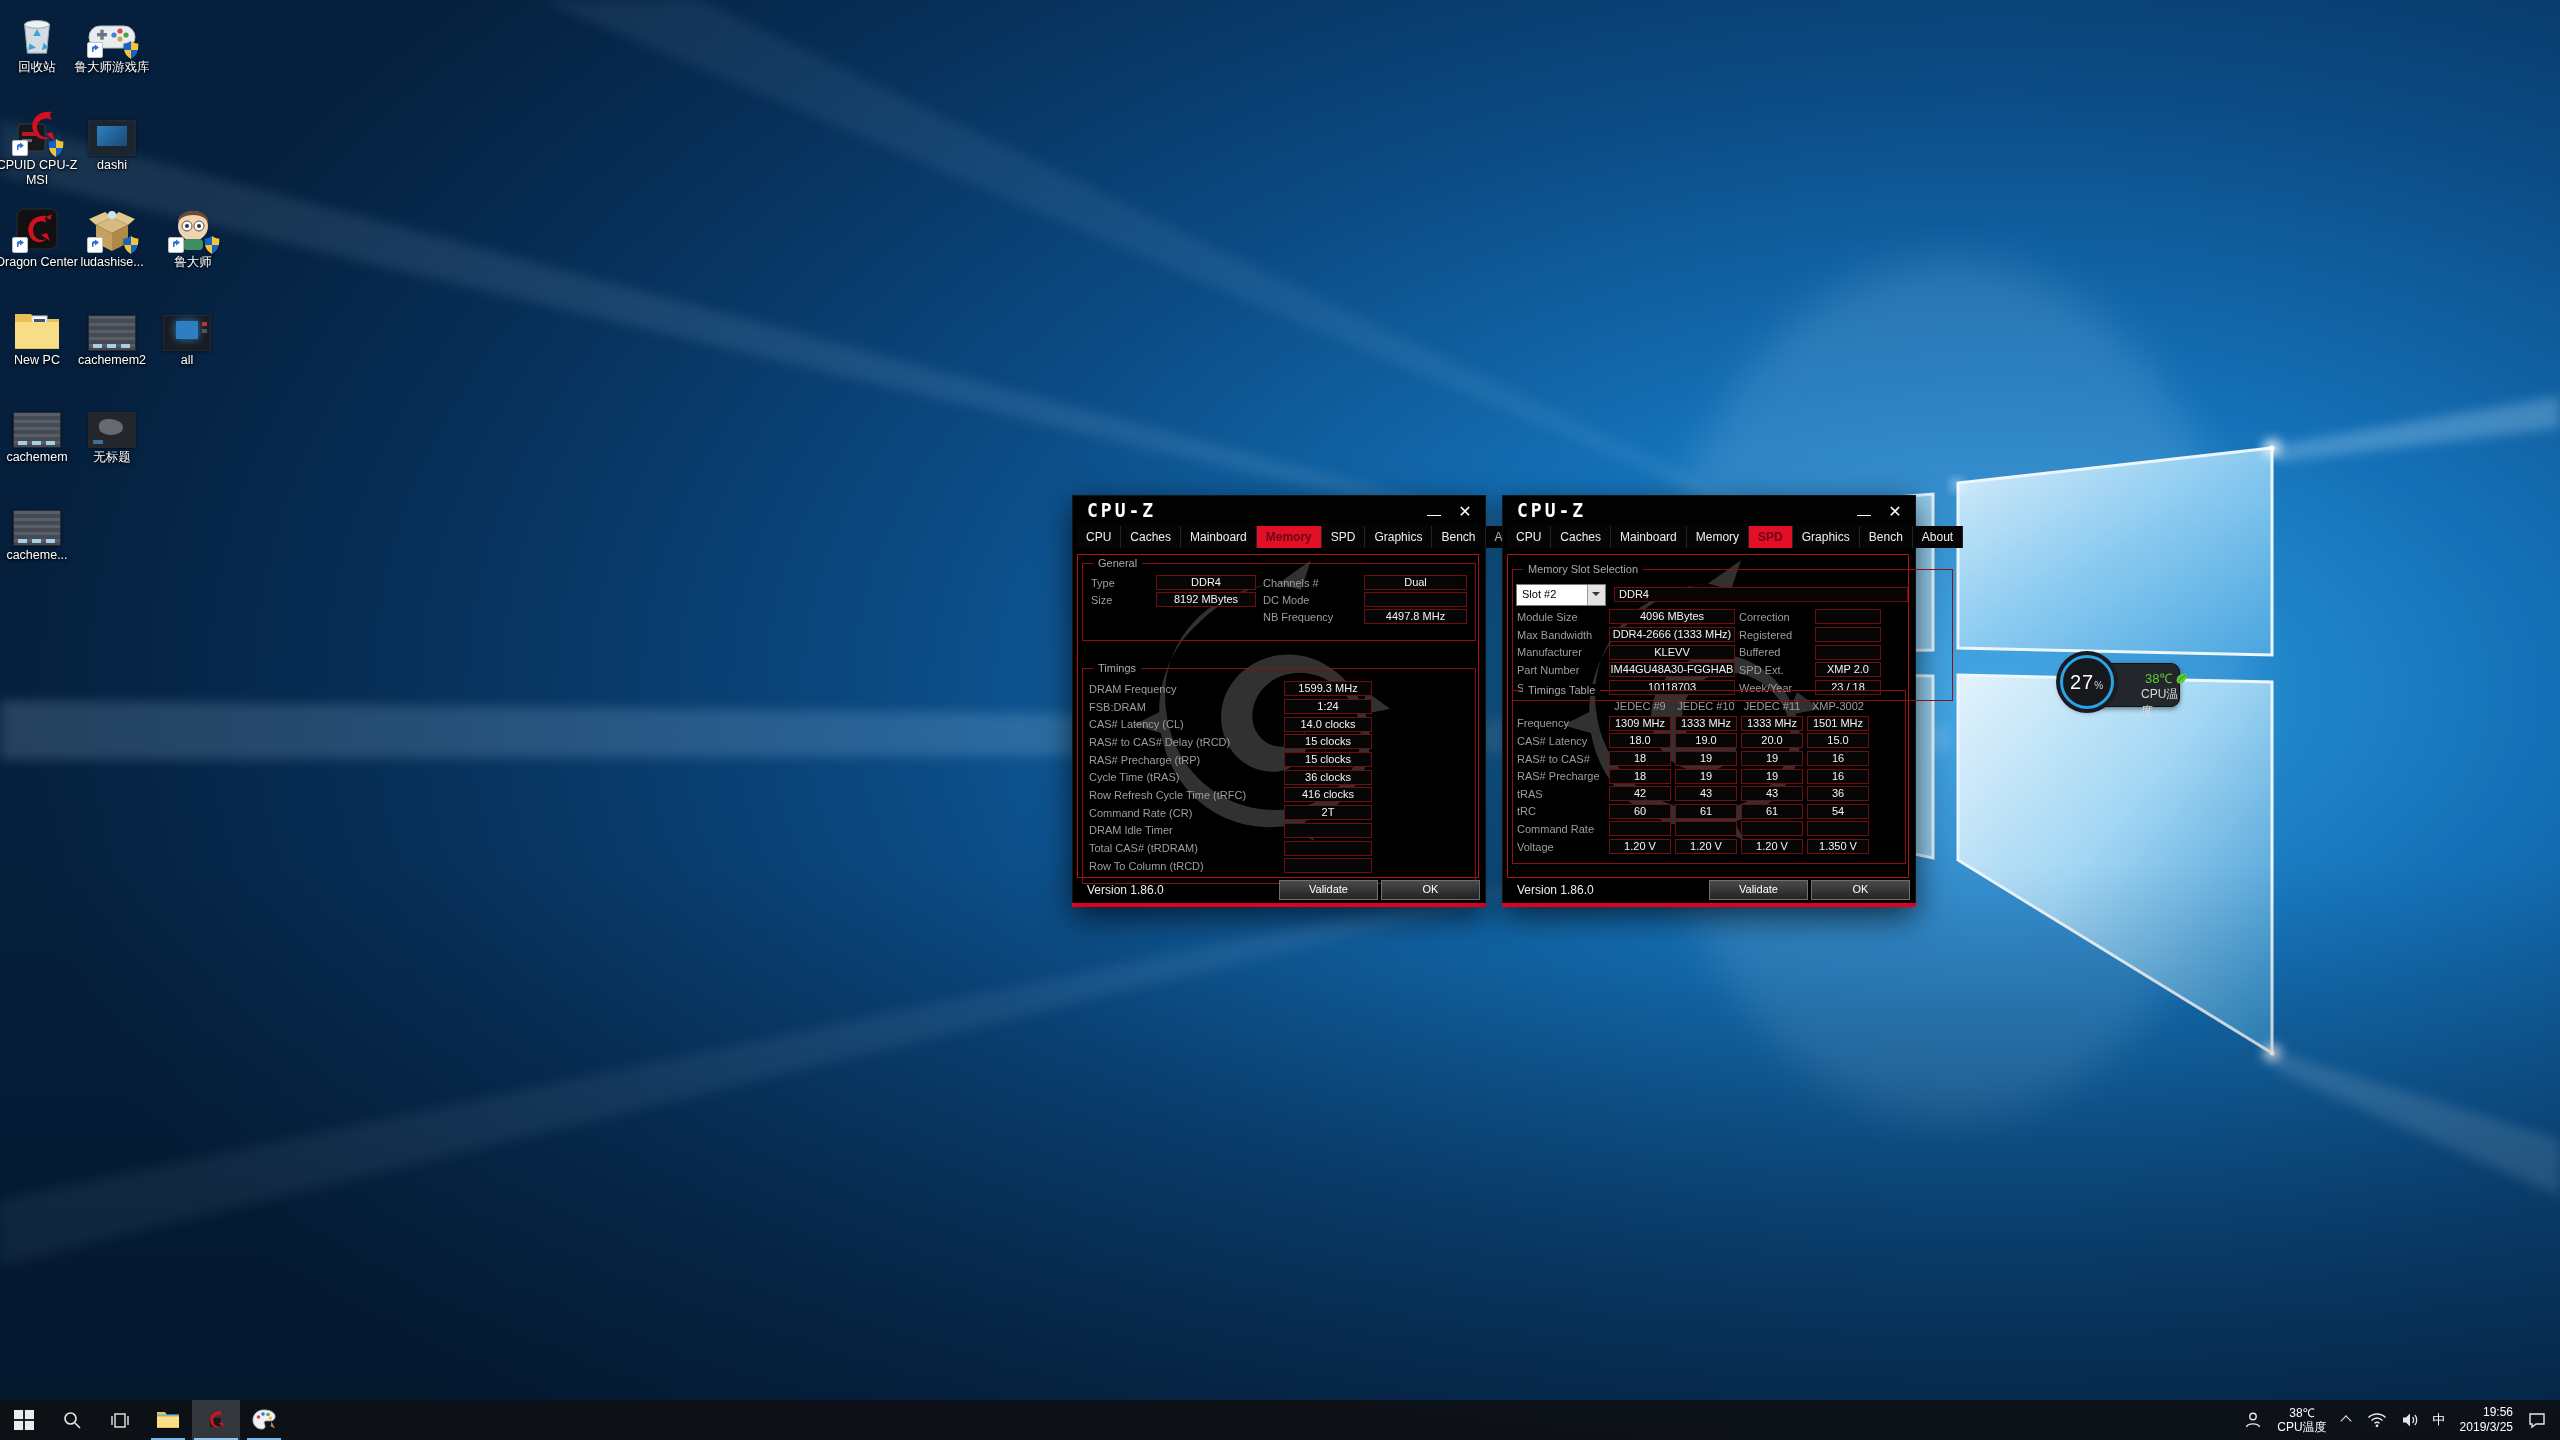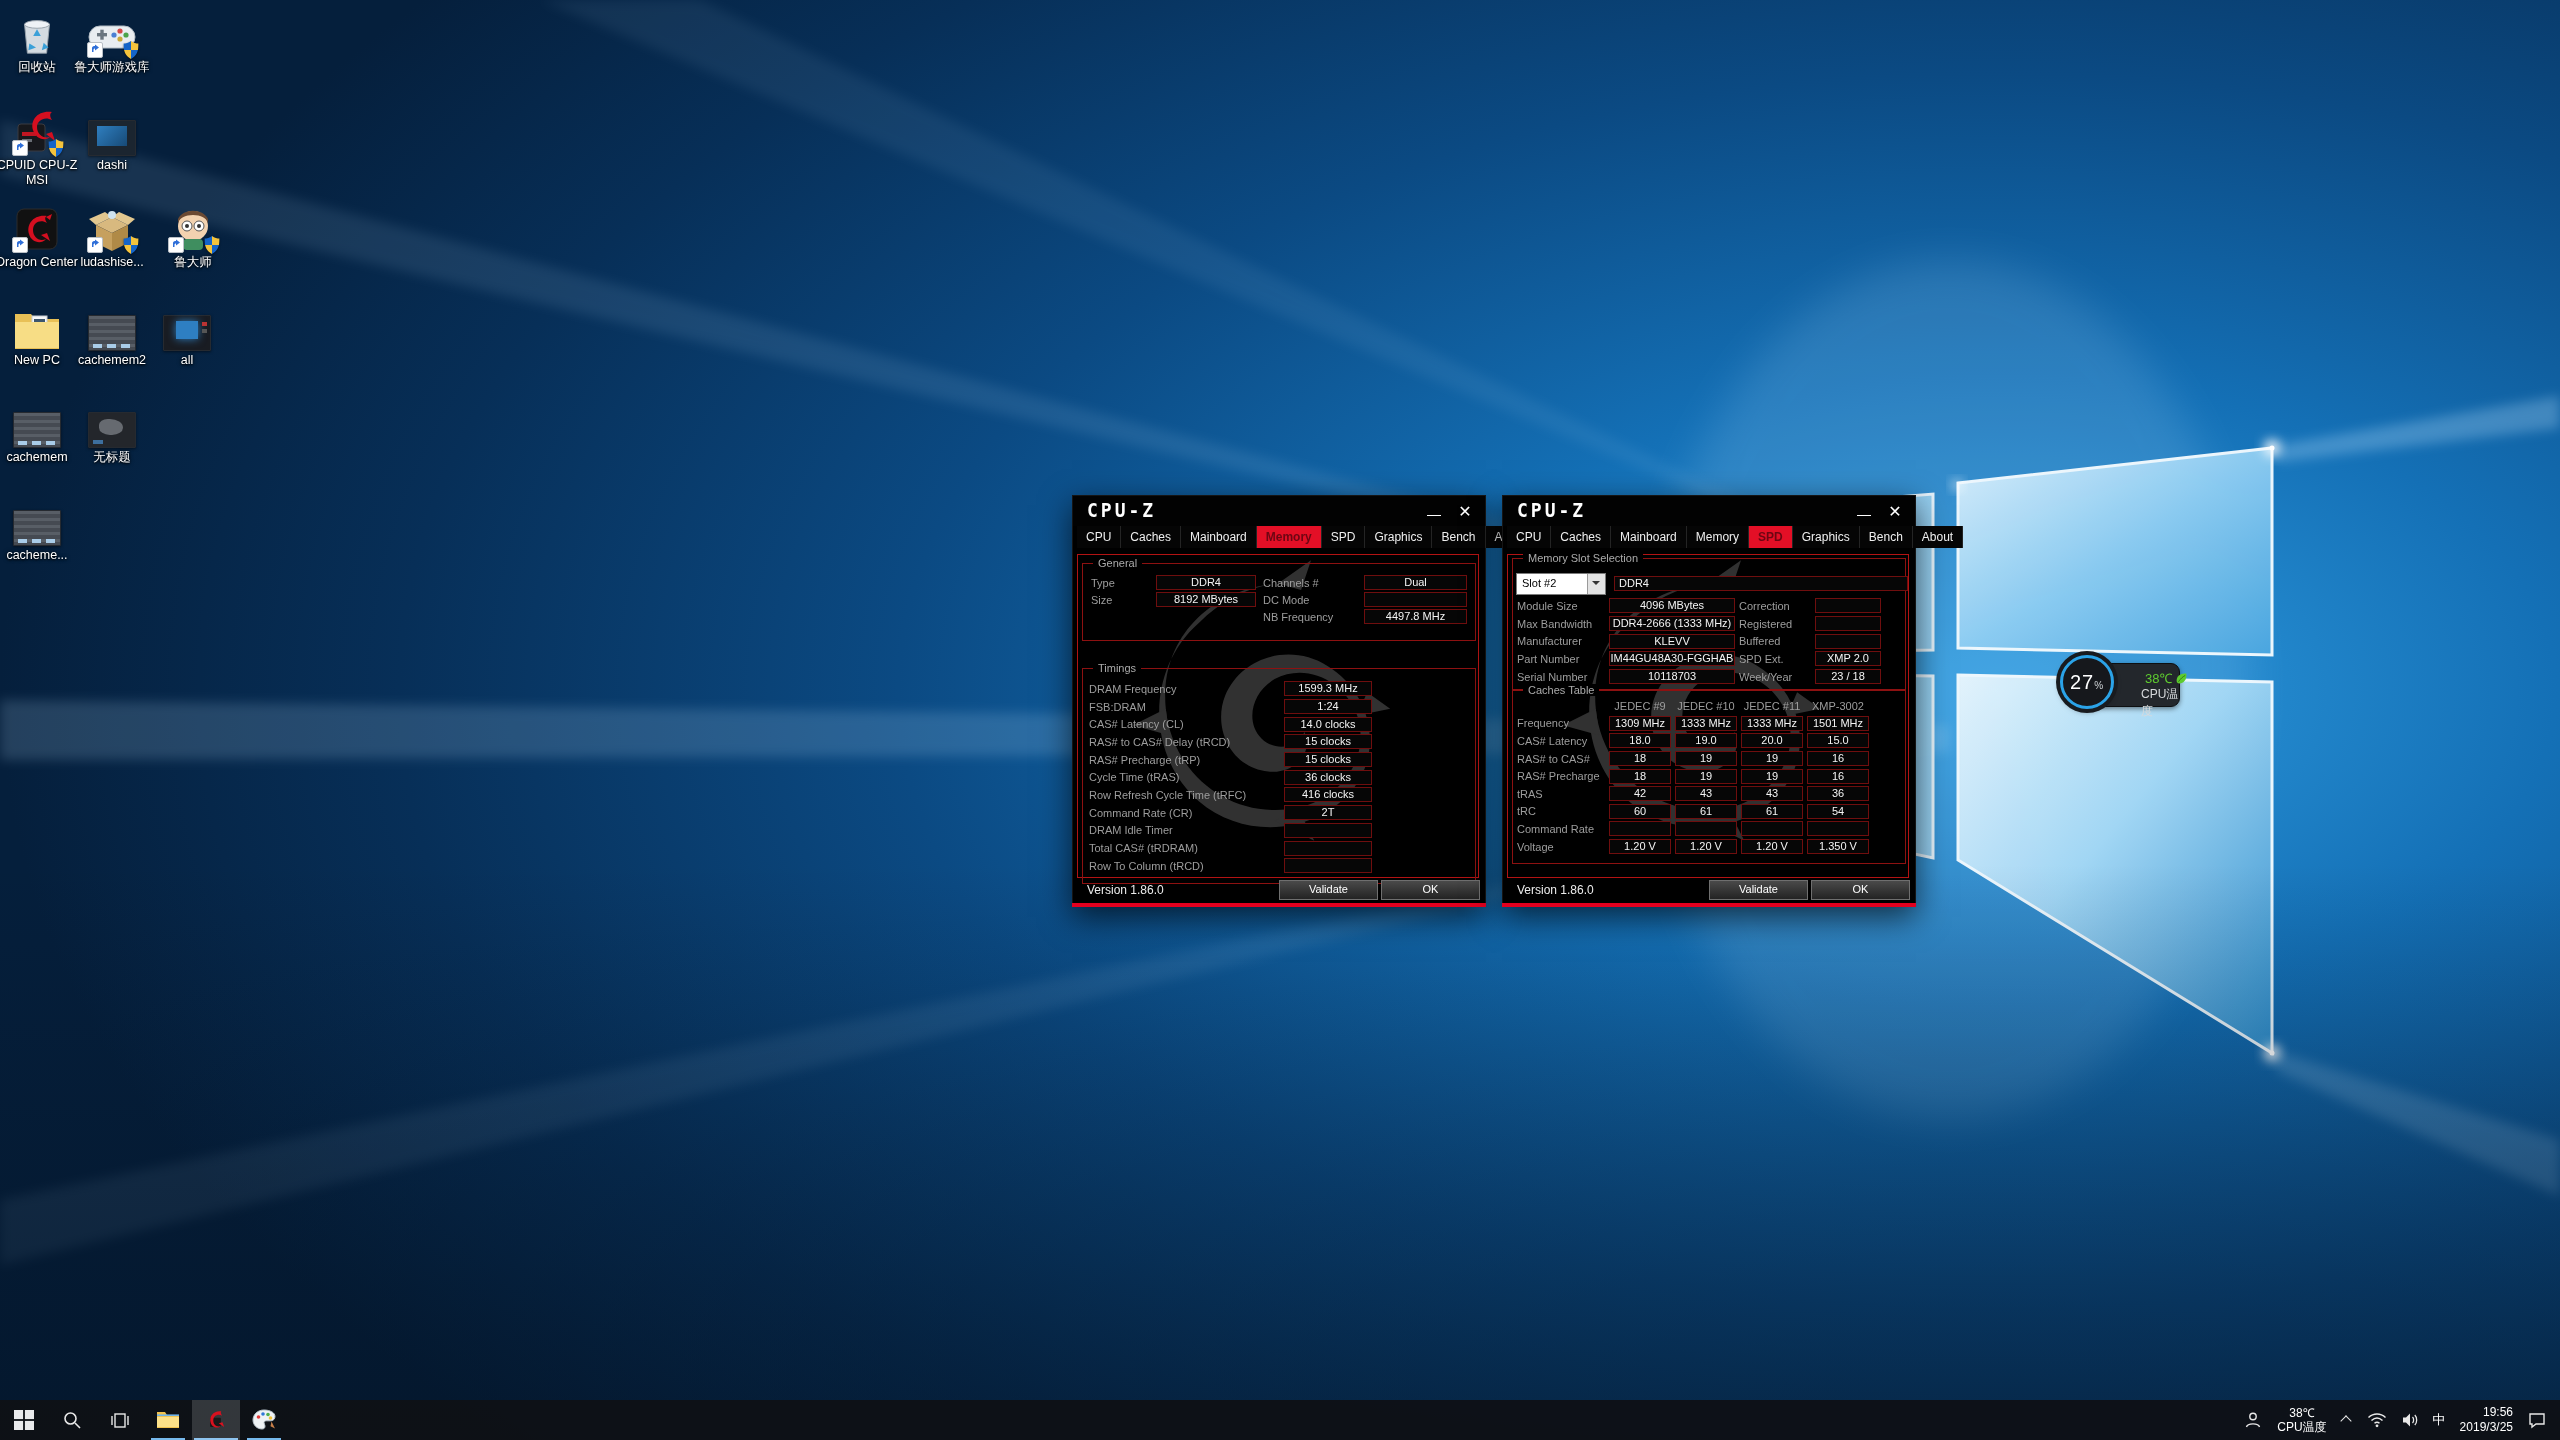--- a/index.html
+++ b/index.html
@@ -485,21 +485,21 @@
       <span class="cz-tab active">SPD</span>
       <span class="cz-tab">Graphics</span>
       <span class="cz-tab">Bench</span>
       <span class="cz-tab">About</span>
     </div>
     <div class="cz-body">
       <svg class="dragon" viewBox="0 0 100 100">
         <path d="M50 8 C28 10 14 26 16 46 C18 66 36 80 56 76 C70 73 78 60 74 48 C70 37 58 32 49 37 C42 41 40 50 45 55 C49 59 56 58 58 53 C61 59 55 66 47 65 C36 64 30 52 34 42 C39 30 54 26 65 33 C78 41 82 58 73 70 C62 84 40 86 26 74 C10 60 10 34 26 20 C33 13 41 9 50 8 Z" fill="#343434"></path>
         <path d="M50 8 L60 1 L57 10 Z M16 46 L6 51 L17 54 Z M56 76 L61 86 L49 80 Z M74 48 L84 46 L77 41 Z" fill="#343434"></path>
       </svg>
-      <div class="grp" style="left:4px;top:3px;width:392px;height:130px;">
+      <div class="grp" style="left:4px;top:14px;width:392px;height:130px;padding-left:47px;">
         <span class="legend">Memory Slot Selection</span>
         <div class="combo">
           <span class="combo-text">Slot #2</span>
           <span class="combo-btn"></span>
         </div>
         <span class="fld" style="position:absolute;left:101px;top:17px;width:288px;text-align:left;padding-left:4px;">DDR4</span>
         <div style="position:absolute;left:0;top:38px;right:0;">
           <div class="m-row">
               <span class="lbl">Module Size</span>
               <span class="fld">4096 MBytes</span>
@@ -526,21 +526,21 @@
             </div>
           <div class="m-row">
               <span class="lbl">Serial Number</span>
               <span class="fld">10118703</span>
               <span class="lbl">Week/Year</span>
               <span class="fld">23 / 18</span>
             </div>
         </div>
       </div>
       <div class="grp" style="left:4px;top:135px;width:392px;height:172px;">
-        <span class="legend">Caches Table</span>
+        <span class="legend">Timings Table</span>
         <div class="tt-row" style="margin-top:6px;">
           <span></span>
           <span class="tt-h">JEDEC #9</span>
           <span class="tt-h">JEDEC #10</span>
           <span class="tt-h">JEDEC #11</span>
           <span class="tt-h">XMP-3002</span>
         </div>
         <div class="tt-row">
             <span class="lbl">Frequency</span>
             <span class="fld">1309 MHz</span>

